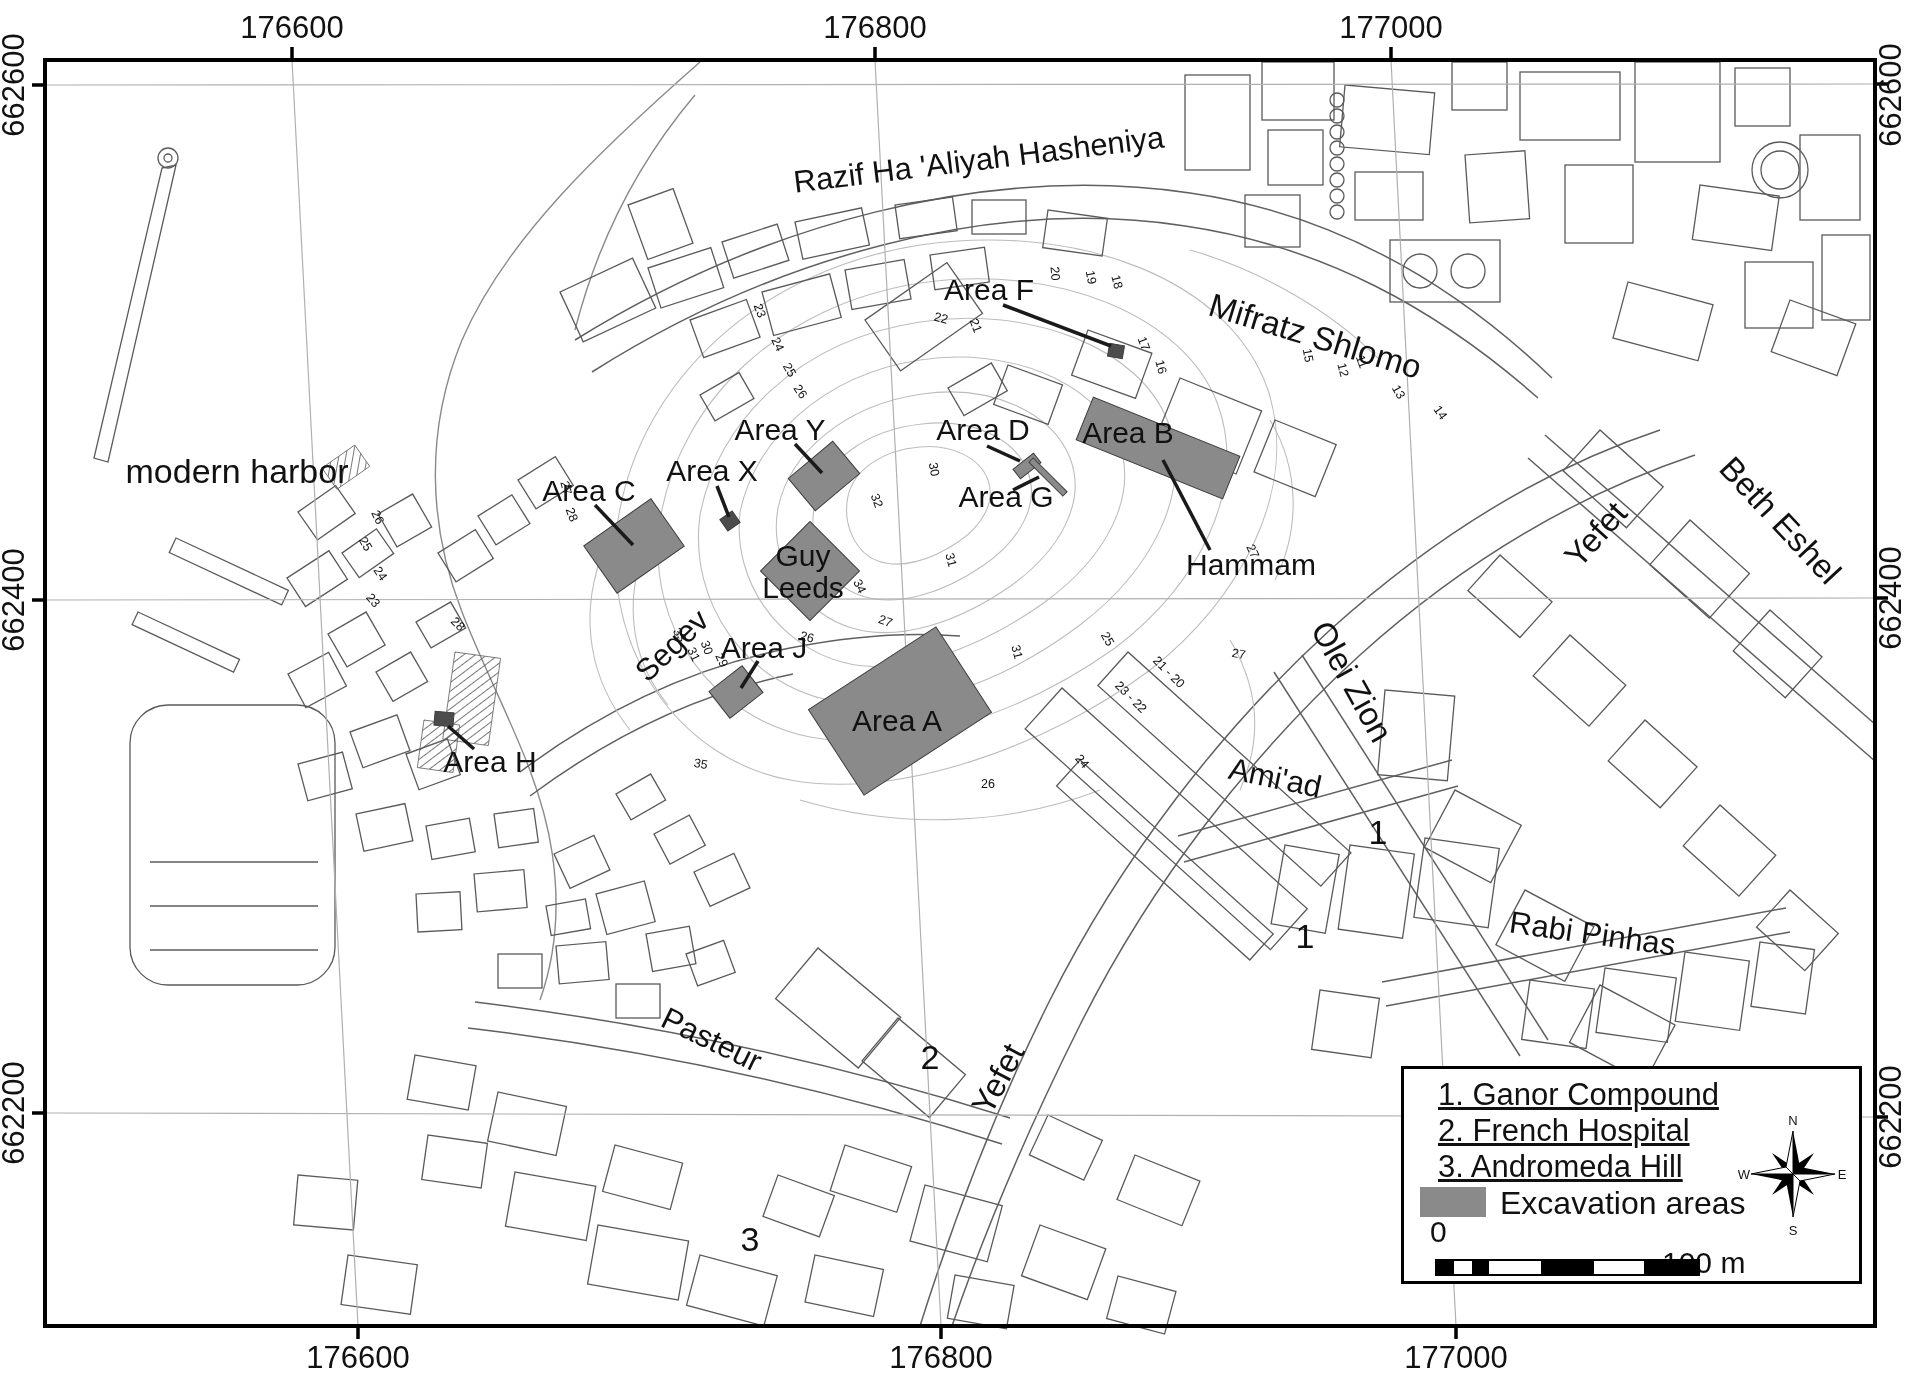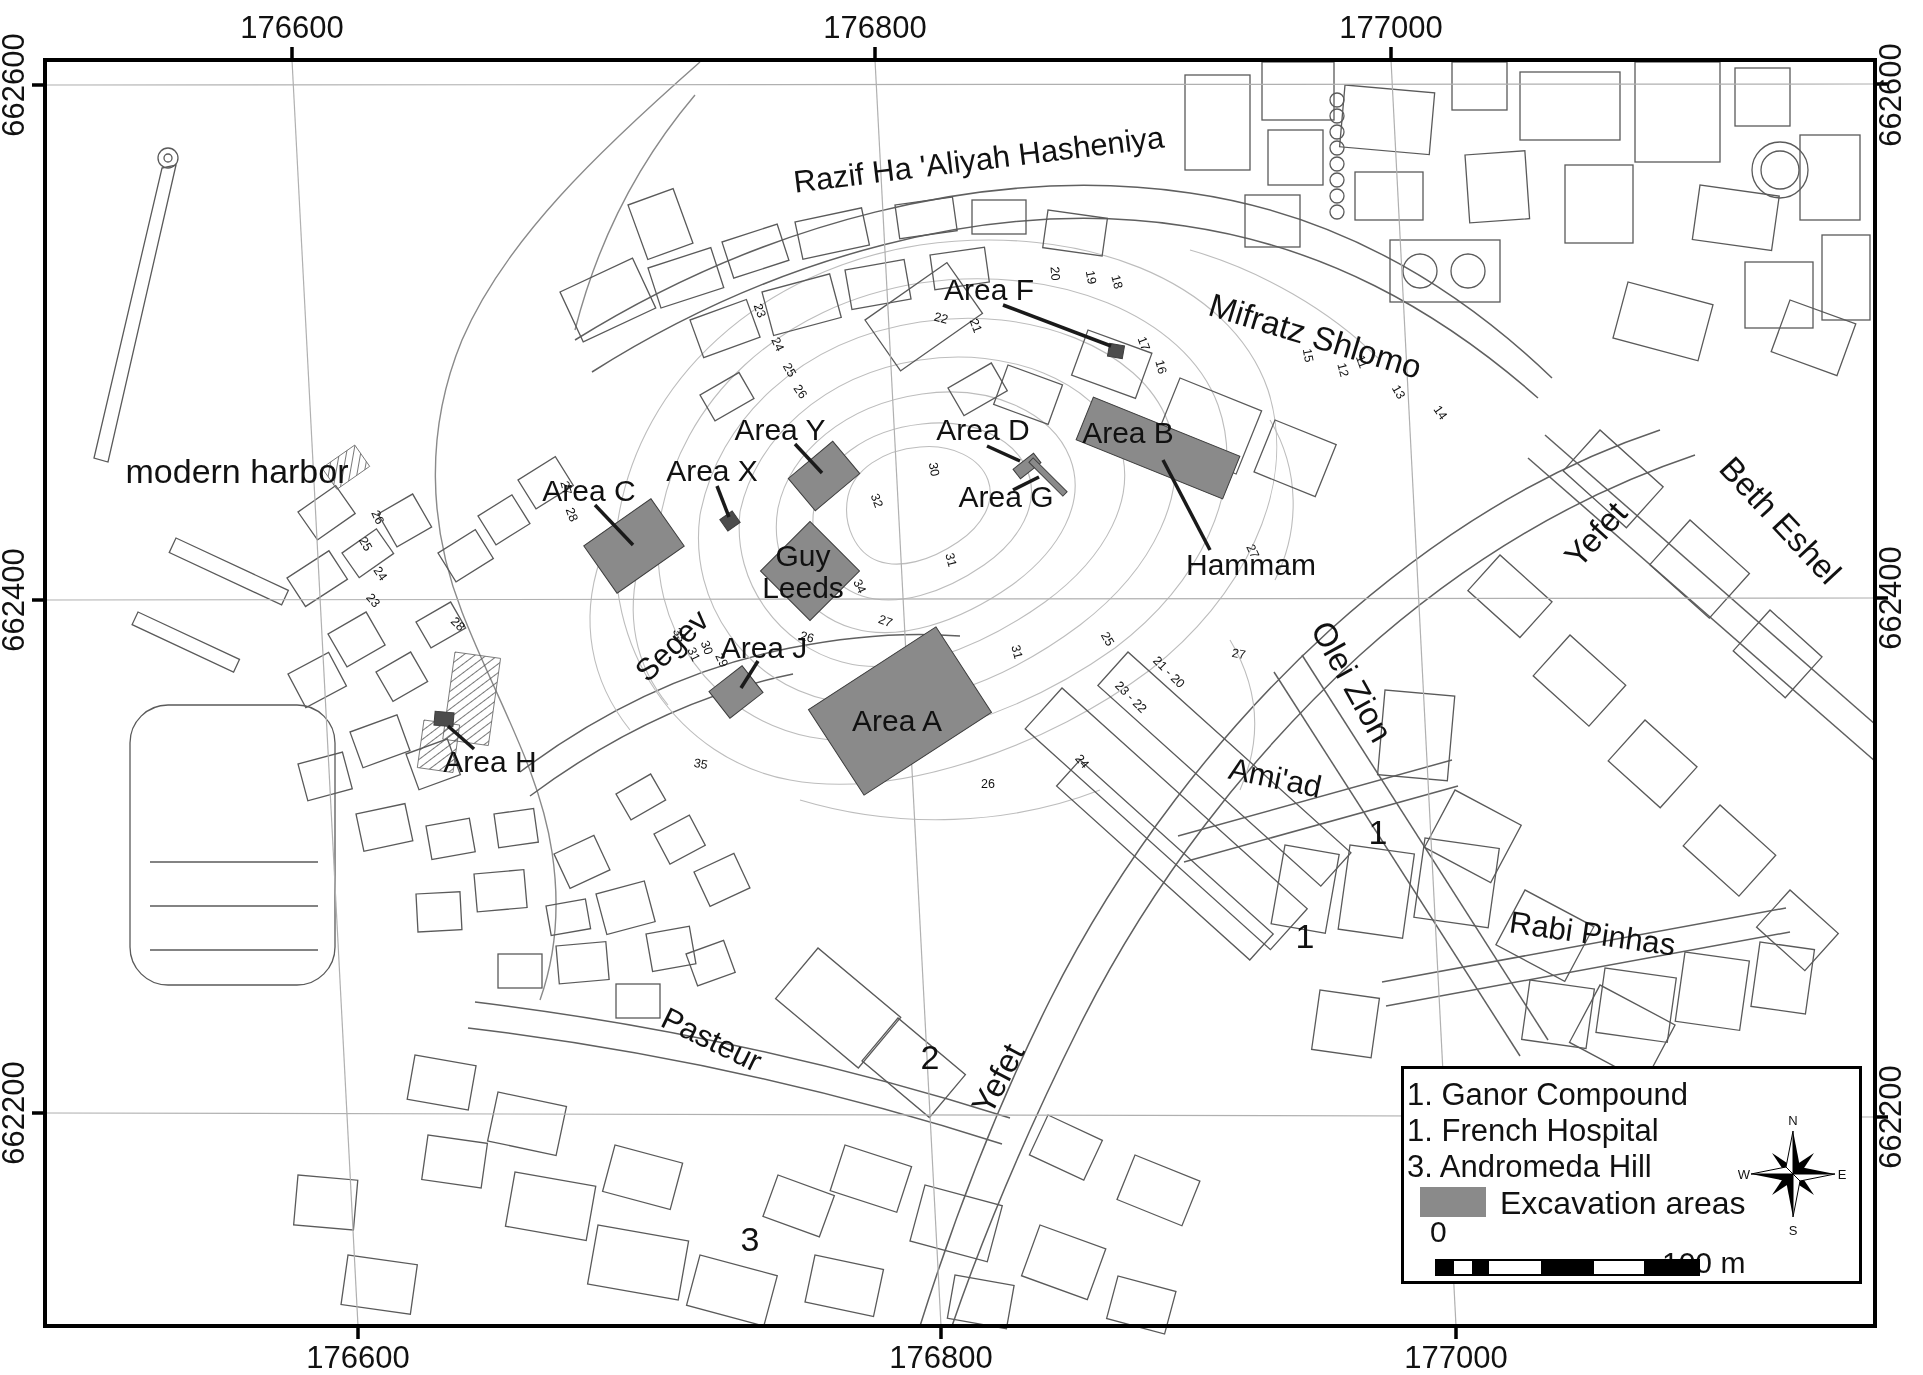--- a/index.html
+++ b/index.html
@@ -7,21 +7,21 @@
          font-family:"Liberation Sans", sans-serif;color:#111;}
   svg text{font-family:"Liberation Sans", sans-serif;fill:#111;}
   .basemap path,.basemap rect,.basemap polygon,.basemap circle,.basemap line{
       fill:none;stroke:#5a5a5a;stroke-width:1.3;}
   .basemap .coast{stroke:#8a8a8a;stroke-width:1.4;}
   .basemap .road{stroke:#606060;stroke-width:1.5;}
   .basemap .contour{stroke:#bdbdbd;stroke-width:1.1;}
   .basemap .hatch{fill:url(#hatchpat);stroke:#666;stroke-width:0.8;}
   .legend-box{position:absolute;left:1401px;top:1066px;width:461px;height:218px;
       background:#fff;border:3px solid #000;box-sizing:border-box;z-index:5;}
-  .legend-item{position:absolute;left:3px;font-size:31px;white-space:nowrap;}
+  .legend-item{position:absolute;left:34px;font-size:31px;white-space:nowrap;text-decoration:underline;}
   .legend-swatch{position:absolute;left:16px;top:118px;width:66px;height:30px;}
   .legend-swatch-label{position:absolute;left:96px;top:116px;font-size:32px;white-space:nowrap;}
   .scale-zero{position:absolute;left:26px;top:146px;font-size:30px;}
   .scale-end{position:absolute;left:258px;top:146px;font-size:30px;white-space:nowrap;margin-top:31px;}
   .scalebar{position:absolute;left:31px;top:190px;width:261px;height:13px;
       display:flex;border:2px solid #000;box-sizing:content-box;}
   .scalebar div{height:100%;}
   .compass{position:absolute;left:334px;top:40px;}
   .compass text{font-size:13px;}
 </style>
@@ -366,21 +366,21 @@
         <text transform="translate(24,1113) rotate(-90)" text-anchor="middle" font-size="31" fill="#000">662200</text>
         <text transform="translate(1901,95) rotate(-90)" text-anchor="middle" font-size="31" fill="#000">662600</text>
         <text transform="translate(1901,598) rotate(-90)" text-anchor="middle" font-size="31" fill="#000">662400</text>
         <text transform="translate(1901,1117) rotate(-90)" text-anchor="middle" font-size="31" fill="#000">662200</text>
       </g>
   </svg>
 
   
   <div class="legend-box">
     <div class="legend-item" style="top:8px">1. Ganor Compound</div>
-    <div class="legend-item" style="top:44px">1. French Hospital</div>
+    <div class="legend-item" style="top:44px">2. French Hospital</div>
     <div class="legend-item" style="top:80px">3. Andromeda Hill</div>
     <div class="legend-swatch" id="legend-swatch" style="background: rgb(138, 138, 138);"></div>
     <div class="legend-swatch-label">Excavation areas</div>
     <div class="scale-zero">0</div>
     <div class="scale-end">100 m</div>
     <div class="scalebar" id="scalebar">
         <div style="width: 17px; background: rgb(0, 0, 0);"></div>
         <div style="width: 18px; background: rgb(255, 255, 255);"></div>
         <div style="width: 17px; background: rgb(0, 0, 0);"></div>
         <div style="width: 52px; background: rgb(255, 255, 255);"></div>

